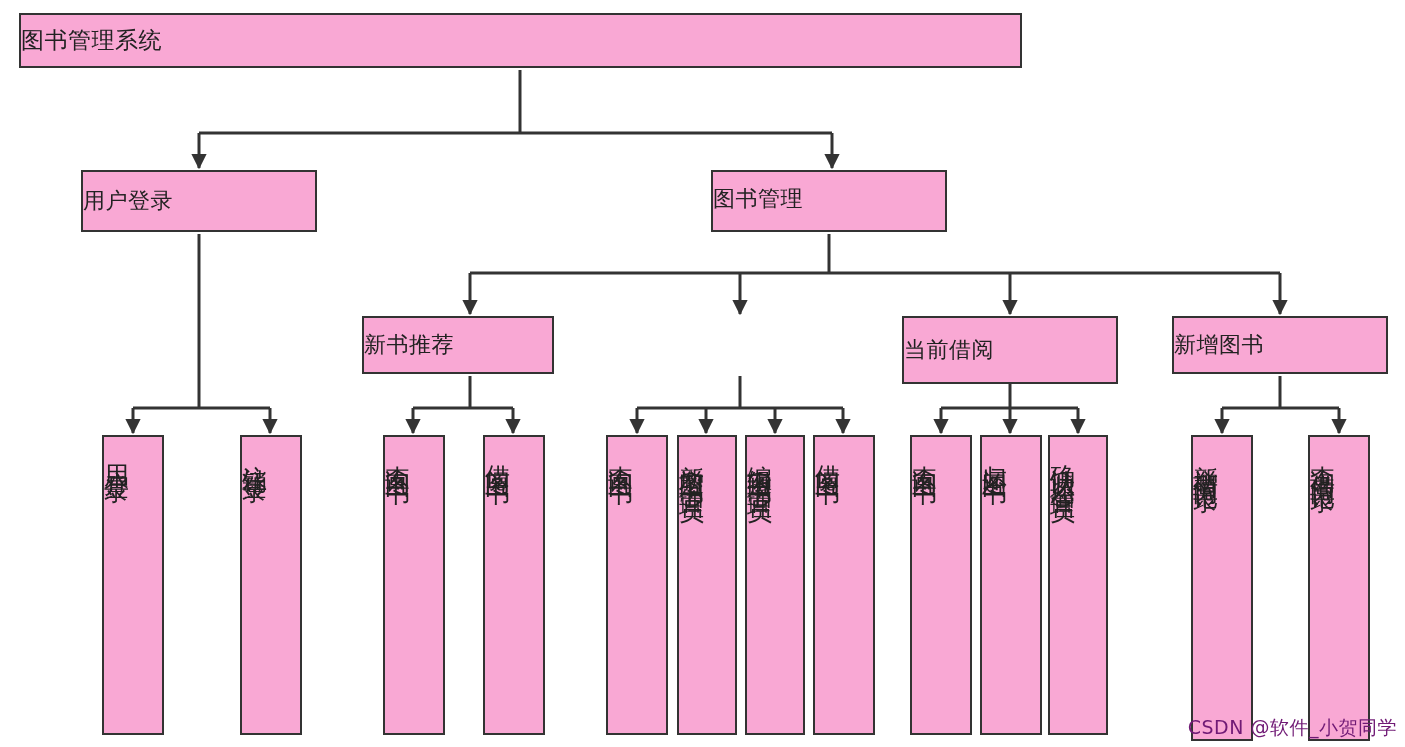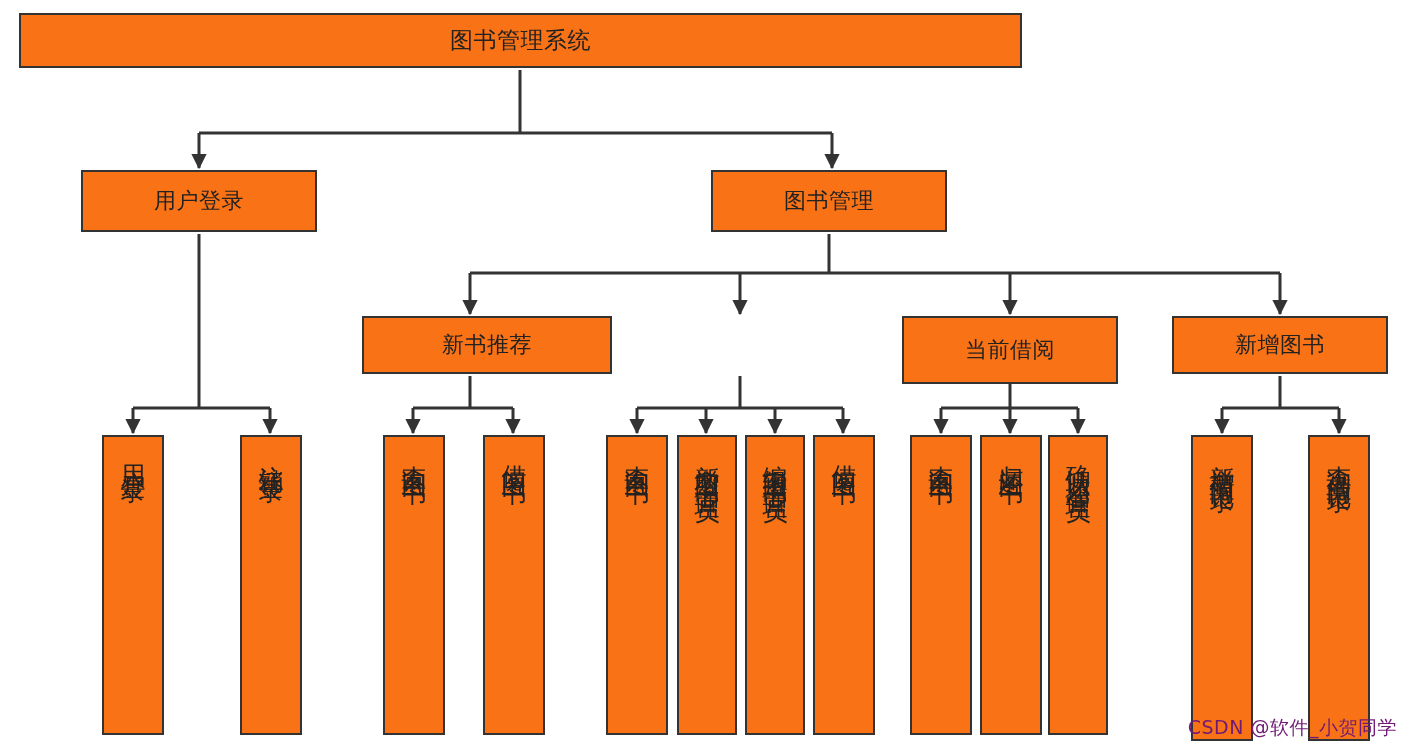--- a/index.html
+++ b/index.html
@@ -23,24 +23,24 @@
     left: 0;
     top: 0;
     width: 1405px;
     height: 747px;
     pointer-events: none;
   }
   .node {
     position: absolute;
     box-sizing: border-box;
     border: 2px solid #333333;
-    background: #f97316;
+    background: #f9a8d4;
     display: flex;
     align-items: center;
-    justify-content: center;
+    justify-content: flex-start;
     color: #222222;
     line-height: 1.18;
     z-index: 2;
   }
   .node .label {
     display: block;
     text-align: center;
   }
   
   .node.horiz .label {
@@ -132,25 +132,25 @@
     </g>
   </svg>
 
   <div class="node horiz root" style="left:19px; top:13px; width:1003px; height:55px;">
     <span class="label">图书管理系统</span>
   </div>
 
   <div class="node horiz" style="left:81px; top:170px; width:236px; height:62px;">
     <span class="label">用户登录</span>
   </div>
-  <div class="node horiz" style="left:711px; top:170px; width:236px; height:62px;">
+  <div class="node horiz" style="left:711px; top:170px; width:236px; height:62px;font-family:Liberation Mono, monospace;">
     <span class="label">图书管理</span>
   </div>
 
-  <div class="node horiz" style="left:362px; top:316px; width:250px; height:58px;">
+  <div class="node horiz" style="left:362px; top:316px; width:192px; height:58px;">
     <span class="label">新书推荐</span>
   </div>
   <div class="node horiz" style="left:902px; top:316px; width:216px; height:68px;">
     <span class="label">当前借阅</span>
   </div>
   <div class="node horiz" style="left:1172px; top:316px; width:216px; height:58px;">
     <span class="label">新增图书</span>
   </div>
 
   <div class="node vert" style="left:102px; top:435px; width:62px; height:300px;">

